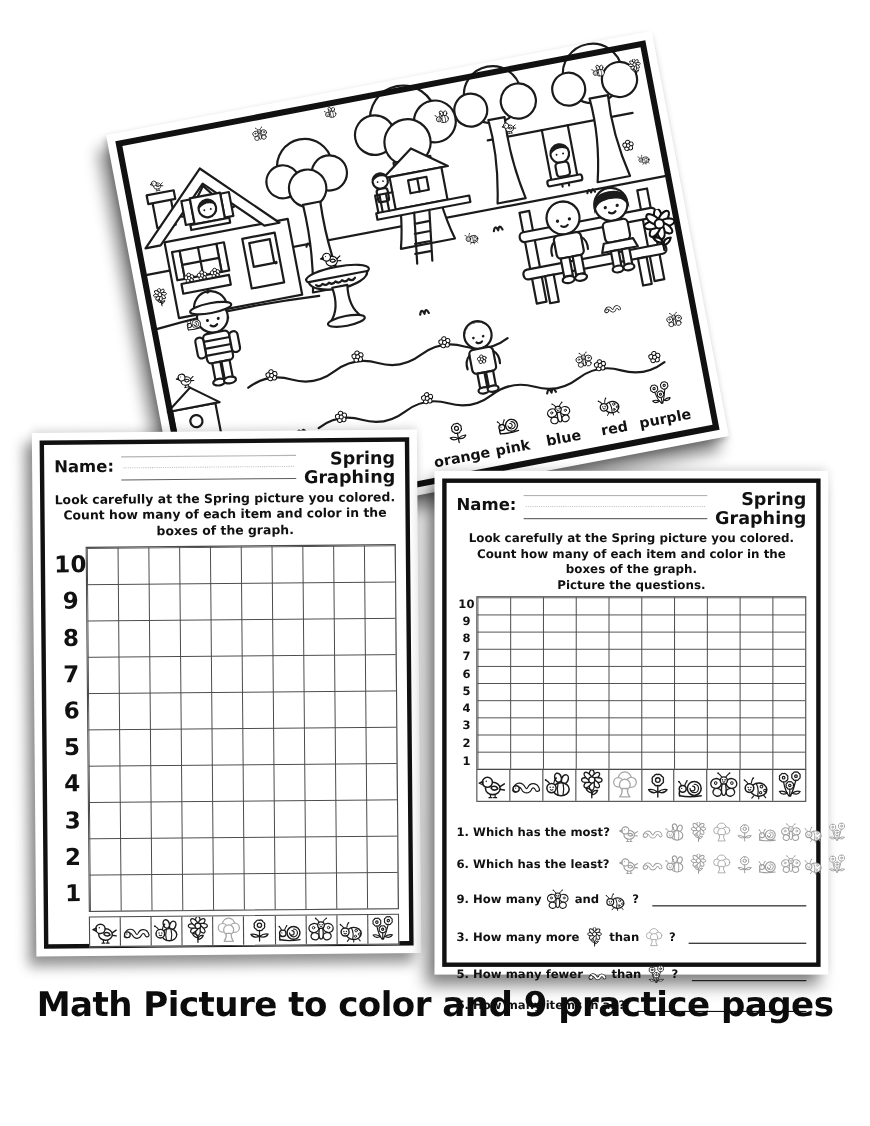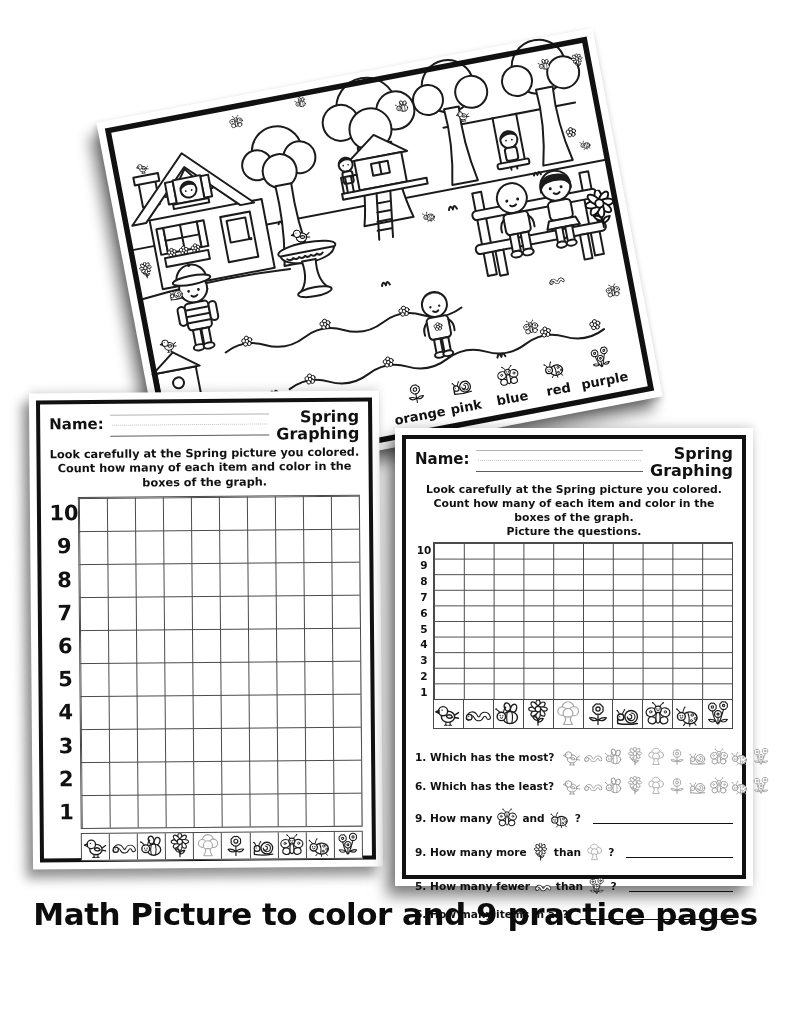--- a/index.html
+++ b/index.html
@@ -652,21 +652,21 @@
               <use href="#i-butterfly"></use>
             </svg>
           <span>and</span>
           <svg class="icon" width="26" height="26" viewBox="0 0 40 40">
               <use href="#i-ladybug"></use>
             </svg>
           <span>?</span>
           <span class="ansline" style="width:165px"></span>
         </div>
         <div class="q">
-          <span>9. How many more</span>
+          <span>3. How many more</span>
           <svg class="icon" width="25" height="25" viewBox="0 0 40 40">
               <use href="#i-daisy"></use>
             </svg>
           <span>than</span>
           <svg class="icon" width="25" height="25" viewBox="0 0 40 40">
               <use href="#i-tree"></use>
             </svg>
           <span>?</span>
           <span class="ansline" style="width:140px"></span>
         </div>

